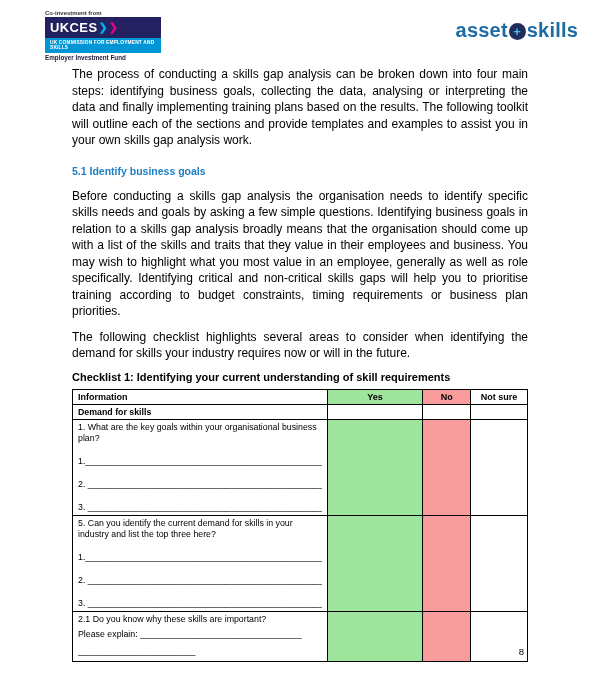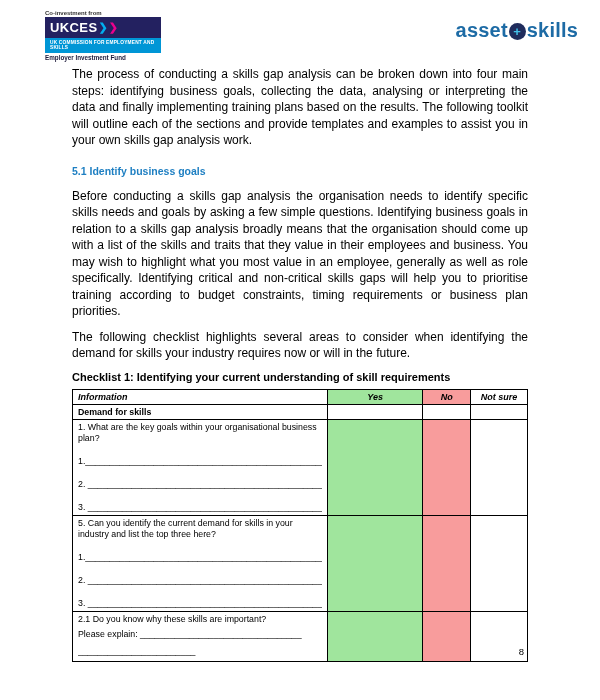--- a/index.html
+++ b/index.html
@@ -38,21 +38,21 @@
   .content{position:absolute;left:72px;right:72px;top:58px;}
   .doc-title{color:var(--heading-blue);font-size:15px;line-height:18px;font-weight:bold;margin:0 0 9px;}
   .para{font-size:12px;line-height:16.5px;text-align:justify;margin:8px 0 9px;}
   .sub-heading{color:var(--heading-blue);font-size:10.5px;line-height:13px;font-weight:bold;margin:16px 0 10px;}
   .checklist-caption{font-size:11px;line-height:12px;font-weight:bold;margin:8px 0 6px;}
 
   
   table.checklist{width:100%;border-collapse:collapse;font-size:8.8px;table-layout:fixed;}
   .c-info{width:56%;}.c-yes{width:21%;}.c-no{width:10.5%;}.c-ns{width:12.5%;}
   .checklist th,.checklist td{border:1px solid #000;vertical-align:top;padding:2px 5px;}
-  .checklist th{font-weight:bold;text-align:center;font-size:9px;font-style:italic;}
+  .checklist th{font-weight:bold;text-align:center;font-size:9px;}
   th.info-h{text-align:left;}
   th.yes-h{background:var(--yes-green);}
   th.no-h{background:var(--no-red);}
   .yes-cell{background:var(--yes-green);}
   .no-cell{background:var(--no-red);}
   .section-row td{height:15px;}
   .section-cell{font-weight:bold;}
   .q-row-1 td,.q-row-2 td{height:92px;}
   .q-row-3 td{height:50px;}
   .question{font-weight:400;line-height:11px;}

